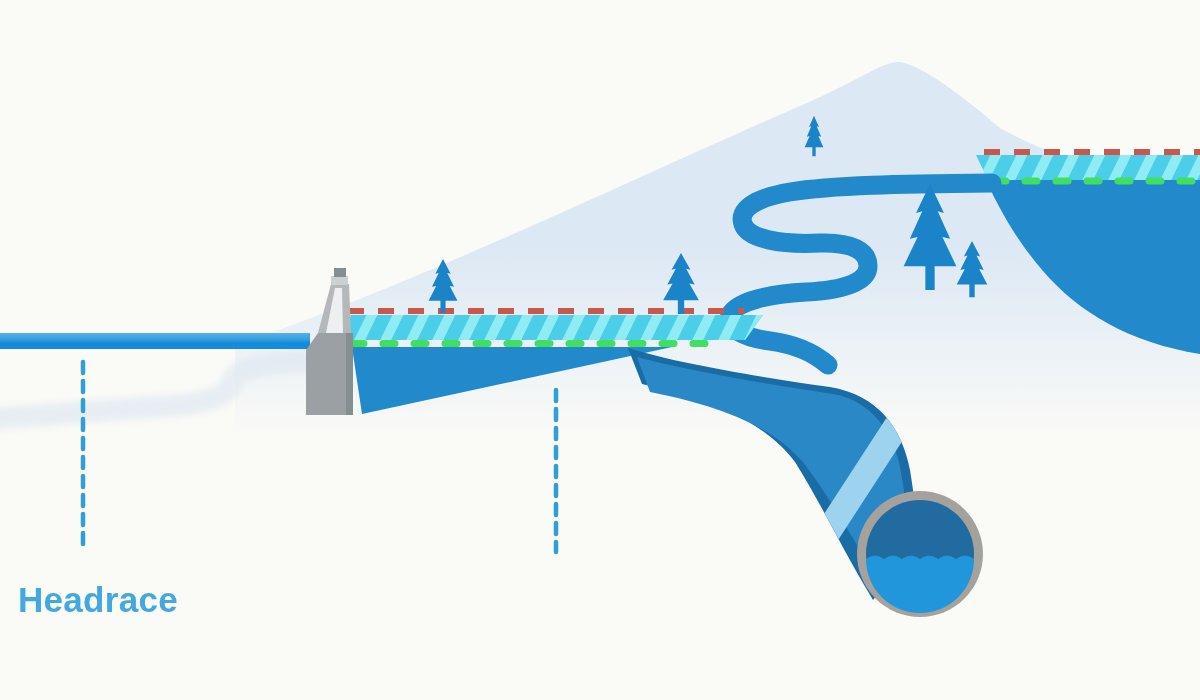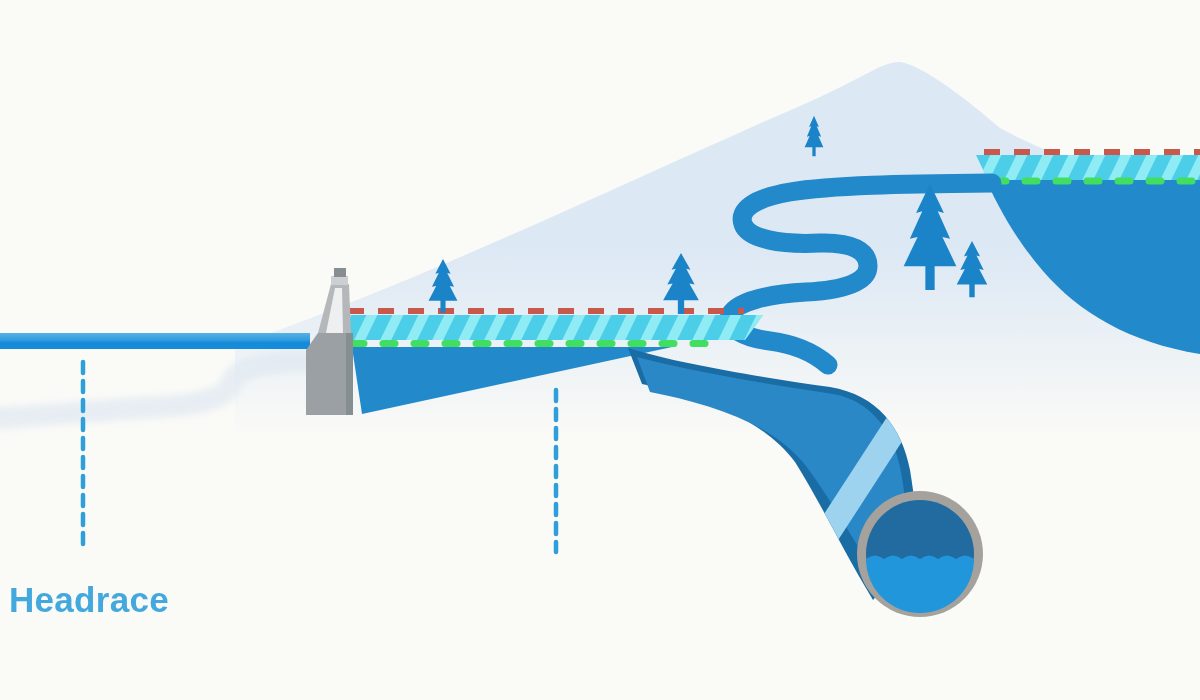--- a/index.html
+++ b/index.html
@@ -41,21 +41,21 @@
   .leader{stroke:var(--c-leader,#2f9fd9);stroke-width:4.5;stroke-dasharray:11 8;stroke-linecap:round;fill:none;}
 
   .label{
     position:absolute;
     font-weight:700;
     font-size:35px;
     letter-spacing:.3px;
     text-align:center;
     line-height:37px;
   }
-  .label-headrace{left:0;top:581px;width:178px;color:var(--c-label_headrace,#42a8de);}
+  .label-headrace{left:0;top:581px;width:178px;color:var(--c-label_headrace,#42a8de);text-align:right;}
   .label-parteen{left:455px;top:559px;width:206px;color:var(--c-label_parteen,#2f9ad4);}
 </style>
 </head>
 <body>
 
 <div class="stage">
   <svg class="scene" width="1200" height="700" viewBox="0 0 1200 700">
     <defs>
       <linearGradient id="mountainGrad" gradientUnits="userSpaceOnUse" x1="0" y1="60" x2="0" y2="435">
         <stop offset="0" class="mountain-fill-a"></stop>

